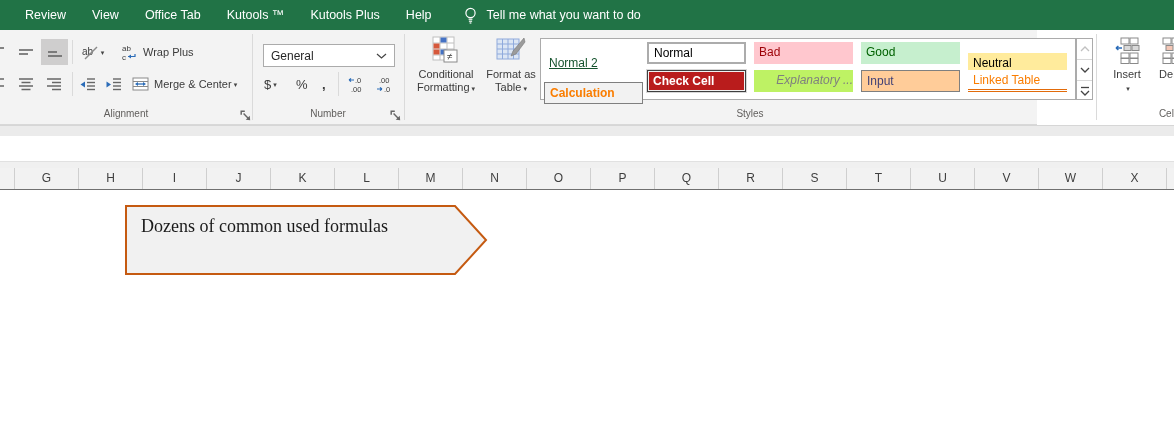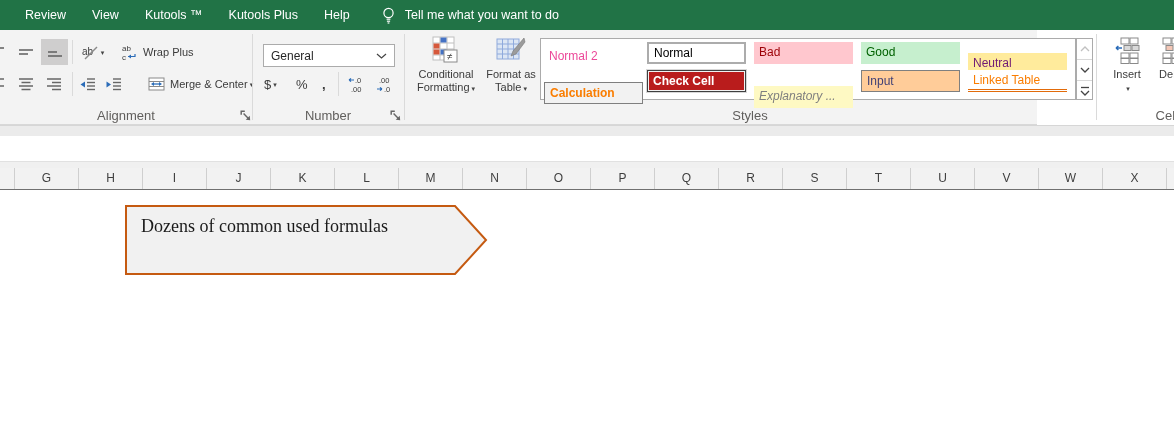--- a/index.html
+++ b/index.html
@@ -18,21 +18,21 @@
   .tellme{display:flex;align-items:center;margin-left:18px;cursor:pointer;}
   .tellme svg{margin-right:9px;}
   
   .ribbon{
     position:absolute;left:0;top:30px;width:1037px;height:95px;
     background:#f3f3f3;border-bottom:1px solid #d8d8d8;box-sizing:border-box;
   }
   .grpsep{position:absolute;top:4px;height:86px;width:1px;background:#dadada;}
   .grplabel{
     position:absolute;top:78px;height:16px;text-align:center;
-    font-size:13px;color:#605e5c;white-space:nowrap;
+    font-size:10px;color:#605e5c;white-space:nowrap;
   }
   .launcher{position:absolute;top:80px;width:12px;height:12px;cursor:pointer;}
   .ibtn{position:absolute;display:flex;align-items:center;justify-content:center;
     height:24px;cursor:pointer;border-radius:0;}
   .ibtn.sel{background:#cfcece;}
   .caret{font-size:7px;color:#444;line-height:1;margin-left:2px;}
   .smallsep{position:absolute;width:1px;background:#dadada;}
   .txtbtn{position:absolute;display:flex;align-items:center;font-size:11px;color:#3b3b3b;
     cursor:pointer;white-space:nowrap;}
   .txtbtn svg{margin-right:5px;}
@@ -84,20 +84,21 @@
     position:absolute;left:16px;top:9px;font-family:"Liberation Serif","DejaVu Serif",serif;
     font-size:18px;line-height:24px;color:#1a1a1a;white-space:nowrap;
   }
 </style>
 </head>
 <body>
 
 <div class="menubar">
   <span class="menutab">Review</span>
   <span class="menutab">View</span>
+  <span class="menutab">Office Tab</span>
   <span class="menutab">Kutools ™</span>
   <span class="menutab">Kutools Plus</span>
   <span class="menutab">Help</span>
   <span class="tellme">
     <svg width="15" height="17" viewBox="0 0 15 17">
       <circle cx="7.5" cy="6" r="4.6" fill="none" stroke="#fff" stroke-width="1.2"></circle>
       <line x1="5.6" y1="12.2" x2="9.4" y2="12.2" stroke="#fff" stroke-width="1.2"></line>
       <line x1="5.9" y1="14.2" x2="9.1" y2="14.2" stroke="#fff" stroke-width="1.2"></line>
       <line x1="6.6" y1="16" x2="8.4" y2="16" stroke="#fff" stroke-width="1.2"></line>
     </svg>
@@ -180,21 +181,21 @@
 
   <div class="txtbtn" style="left:122px;top:11px;height:22px;">
     <svg width="16" height="17" viewBox="0 0 16 17">
       <text x="0" y="7" font-size="8" fill="#3b3b3b" font-family="Liberation Sans,sans-serif">ab</text>
       <text x="0" y="16" font-size="8" fill="#3b3b3b" font-family="Liberation Sans,sans-serif">c</text>
       <path d="M6 12.5 H13 V10" fill="none" stroke="#2b6cb8" stroke-width="1.2"></path>
       <path d="M6 12.5 l3 -2 v4 Z" fill="#2b6cb8"></path>
     </svg>
     <span>Wrap Plus</span>
   </div>
-  <div class="txtbtn" style="left:124px;top:43px;height:22px;padding-left:24px;">
+  <div class="txtbtn" style="left:108px;top:43px;height:22px;padding-left:24px;">
     <svg width="17" height="14" viewBox="0 0 17 14">
       <rect x="1" y="1" width="15" height="12" fill="#fff" stroke="#8a8a8a" stroke-width="1"></rect>
       <line x1="1" y1="4.5" x2="16" y2="4.5" stroke="#8a8a8a" stroke-width="1"></line>
       <line x1="1" y1="9.5" x2="16" y2="9.5" stroke="#8a8a8a" stroke-width="1"></line>
       <path d="M3 7 l3 -2 v4 Z" fill="#2b6cb8"></path>
       <path d="M14 7 l-3 -2 v4 Z" fill="#2b6cb8"></path>
       <line x1="5" y1="7" x2="12" y2="7" stroke="#2b6cb8" stroke-width="1.3"></line>
     </svg>
     <span>Merge &amp; Center</span>
     <span class="caret">▾</span>
@@ -274,28 +275,28 @@
       <line x1="6.5" y1="3" x2="6.5" y2="23" stroke="#8faadc"></line>
       <line x1="12" y1="3" x2="12" y2="23" stroke="#8faadc"></line>
       <line x1="17.5" y1="3" x2="17.5" y2="23" stroke="#8faadc"></line>
       <path d="M28 2 L17 15 L15 20 L20 18 L29 6 Z" fill="#9b9b9b" stroke="#777" stroke-width="0.6"></path>
     </svg>
     <span>Format as</span><br>
     <span>Table</span><span class="caret">▾</span>
   </div>
 
   <div class="gallery">
-    <div class="style-cell" style="left: 3px; top: 7px; background: rgb(255, 255, 255); color: #ec4899;">Normal 2</div>
+    <div class="style-cell" style="left: 3px; top: 14px; background: rgb(255, 255, 255); color: #14532d; text-decoration: underline;">Normal 2</div>
     <div class="style-cell sel" style="left: 106px; top: 3px; background: rgb(255, 255, 255); color: rgb(0, 0, 0);">Normal</div>
     <div class="style-cell" style="left: 213px; top: 3px; background: rgb(255, 199, 206); color: rgb(156, 0, 6);">Bad</div>
     <div class="style-cell" style="left: 320px; top: 3px; background: rgb(198, 239, 206); color: rgb(0, 97, 0);">Good</div>
-    <div class="style-cell" style="left: 427px; top: 14px; background: rgb(255, 235, 156); color: #701a75;">Neutral</div>
+    <div class="style-cell" style="left: 427px; top: 14px; background: rgb(255, 235, 156); color: #000000;">Neutral</div>
     <div class="style-cell" style="left: 3px; top: 31px; background: rgb(242, 242, 242); color: rgb(250, 125, 0); font-weight: bold; border: 1px solid rgb(127, 127, 127); margin-top: 12px;">Calculation</div>
     <div class="style-cell" style="left: 106px; top: 31px; background: #b91c1c; color: rgb(255, 255, 255); font-weight: bold; border: 1px solid rgb(63, 63, 63); box-shadow: rgb(242, 242, 242) 0px 0px 0px 1px inset, rgb(216, 216, 216) 0px 0px 0px 1px;">Check Cell</div>
-    <div class="style-cell" style="left: 213px; top: 47px; background: #fef9c3; color: rgb(127, 127, 127); font-style: italic;">Explanatory ...</div>
+    <div class="style-cell" style="left: 213px; top: 31px; background: #bef264; color: rgb(127, 127, 127); font-style: italic; text-align: right;">Explanatory ...</div>
     <div class="style-cell" style="left: 320px; top: 31px; background: rgb(255, 204, 153); color: rgb(63, 63, 118); border: 1px solid rgb(127, 127, 127);">Input</div>
     <div class="style-cell" style="left: 427px; top: 31px; background: rgb(255, 255, 255); color: rgb(250, 125, 0); border-bottom: 3px double rgb(226, 107, 10);">Linked Table</div>
   </div>
   <div class="galscroll">
     <div class="gbtn">
       <svg width="10" height="6" viewBox="0 0 10 6">
           <polyline points="1,5 5,1 9,5" fill="none" stroke="#c0c0c0" stroke-width="1.3"></polyline>
         </svg>
     </div>
     <div class="gbtn">

